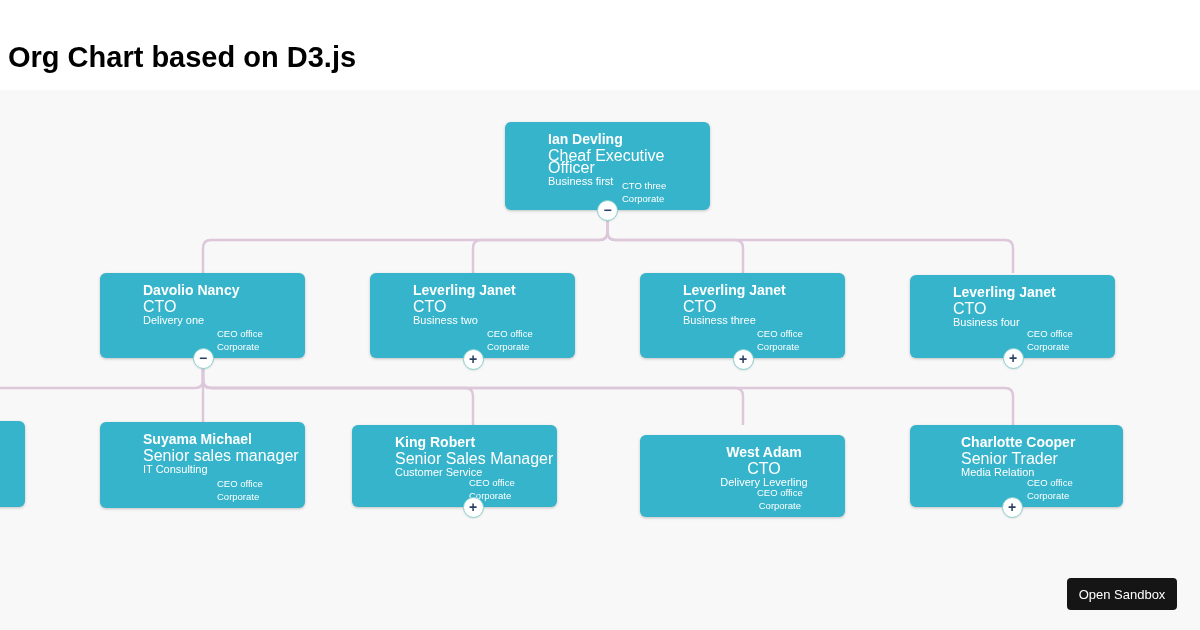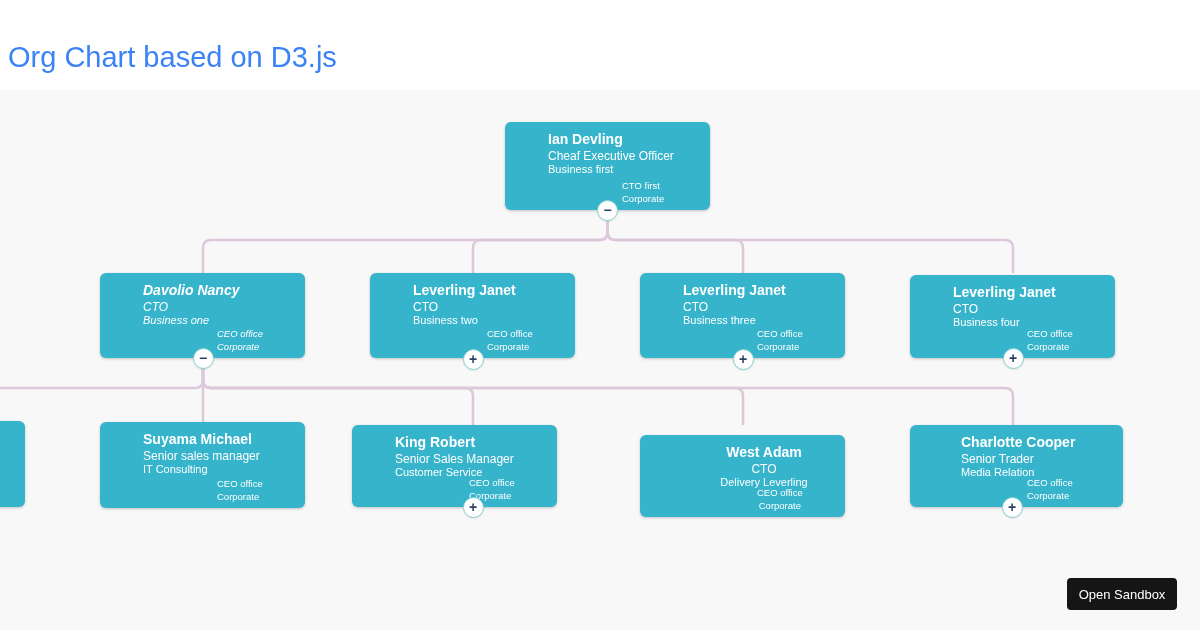--- a/index.html
+++ b/index.html
@@ -4,21 +4,21 @@
 <style>
   html,body { margin:0; padding:0; }
   body {
     width:1200px; height:630px; overflow:hidden;
     background:#ffffff;
     font-family:"Liberation Sans", sans-serif;
     position:relative;
   }
   .page-title {
     position:absolute; left:8px; top:22px;
-    font-size:29px; font-weight:normal; color:#3b82f6;
+    font-size:29px; font-weight:bold; color:#000000;
     letter-spacing:0;
   }
   .chart-panel {
     position:absolute; left:0; top:90px;
     width:1200px; height:540px;
     background:var(--panelBg);
     overflow:hidden;
   }
   .connectors {
     position:absolute; left:0; top:0; z-index:0;
@@ -35,21 +35,21 @@
     border-radius:6px;
     box-shadow:0 1px 3px rgba(0,0,0,0.22);
     color:#ffffff;
   }
   .node-name {
     margin:9px 0 0 43px;
     font-size:14px; font-weight:bold; line-height:16px;
   }
   .node-title {
     margin:3px 0 0 43px;
-    font-size:12px; line-height:12px;
+    font-size:16px; line-height:12px;
   }
   .node-dept {
     margin:1px 0 0 43px;
     font-size:11px; line-height:12px;
   }
   .node-office-block {
     position:absolute; left:117px; bottom:5px;
     font-size:9.5px; line-height:12.5px;
   }
   .node-toggle {
@@ -93,29 +93,29 @@
     <path d="M 473 335 V 306 Q 473 298 465 298 H 211 Q 203 298 203 290 V 268"></path>
     <path d="M 743 335 V 306 Q 743 298 735 298 H 211 Q 203 298 203 290 V 268"></path>
     <path d="M 1013 335 V 306 Q 1013 298 1005 298 H 211 Q 203 298 203 290 V 268"></path>
   </svg>
 
   <div class="org-card" style="left:505px; top:32px; height:88px;">
     <div class="node-name">Ian Devling</div>
     <div class="node-title">Cheaf Executive Officer</div>
     <div class="node-dept">Business first</div>
     <div class="node-office-block">
-      <div>CTO first</div>
-      <div>Corporate</div>
-    </div>
-  </div>
-
-  <div class="org-card" style="left:100px; top:183px; height:85px;font-style:italic;">
+      <div>CTO three</div>
+      <div>Corporate</div>
+    </div>
+  </div>
+
+  <div class="org-card" style="left:100px; top:183px; height:85px;">
     <div class="node-name">Davolio Nancy</div>
     <div class="node-title">CTO</div>
-    <div class="node-dept">Business one</div>
+    <div class="node-dept">Delivery one</div>
     <div class="node-office-block">
       <div>CEO office</div>
       <div>Corporate</div>
     </div>
   </div>
 
   <div class="org-card" style="left:370px; top:183px; height:85px;">
     <div class="node-name">Leverling Janet</div>
     <div class="node-title">CTO</div>
     <div class="node-dept">Business two</div>

